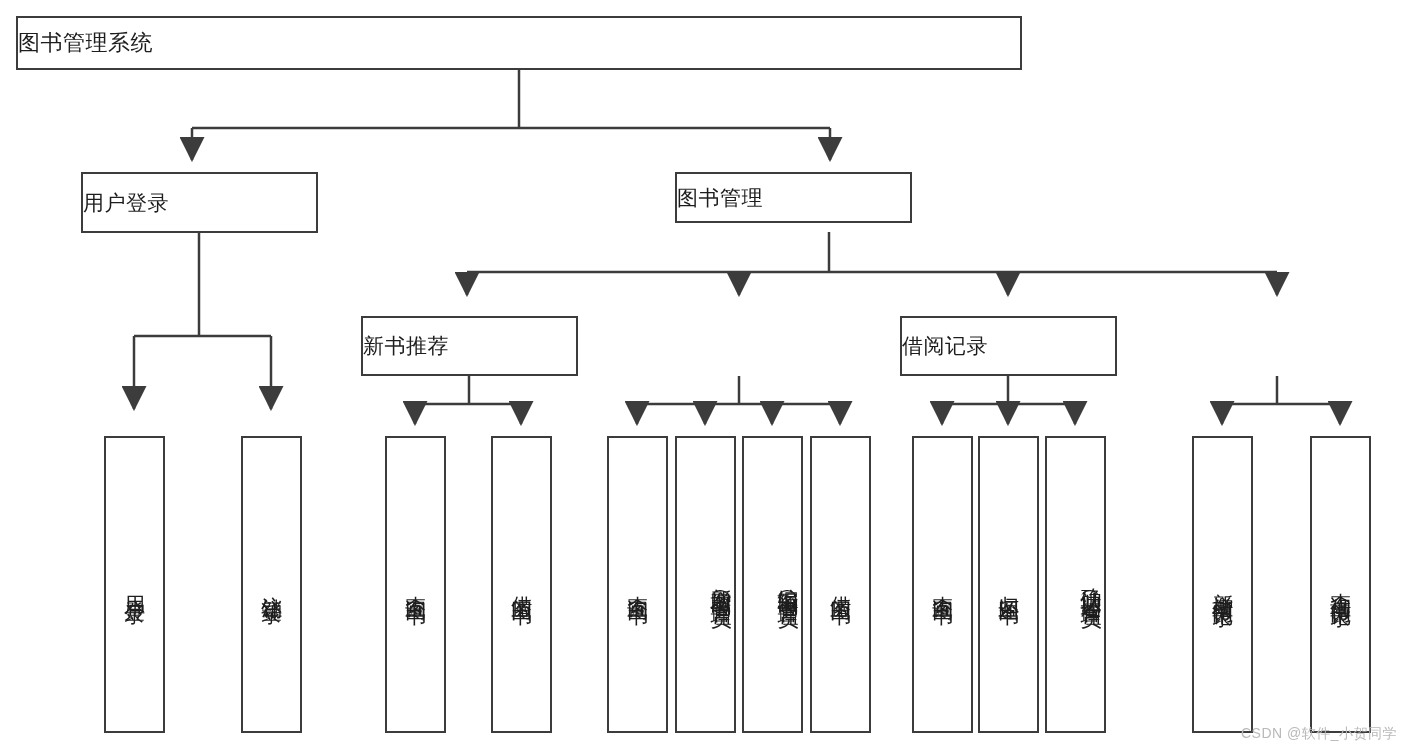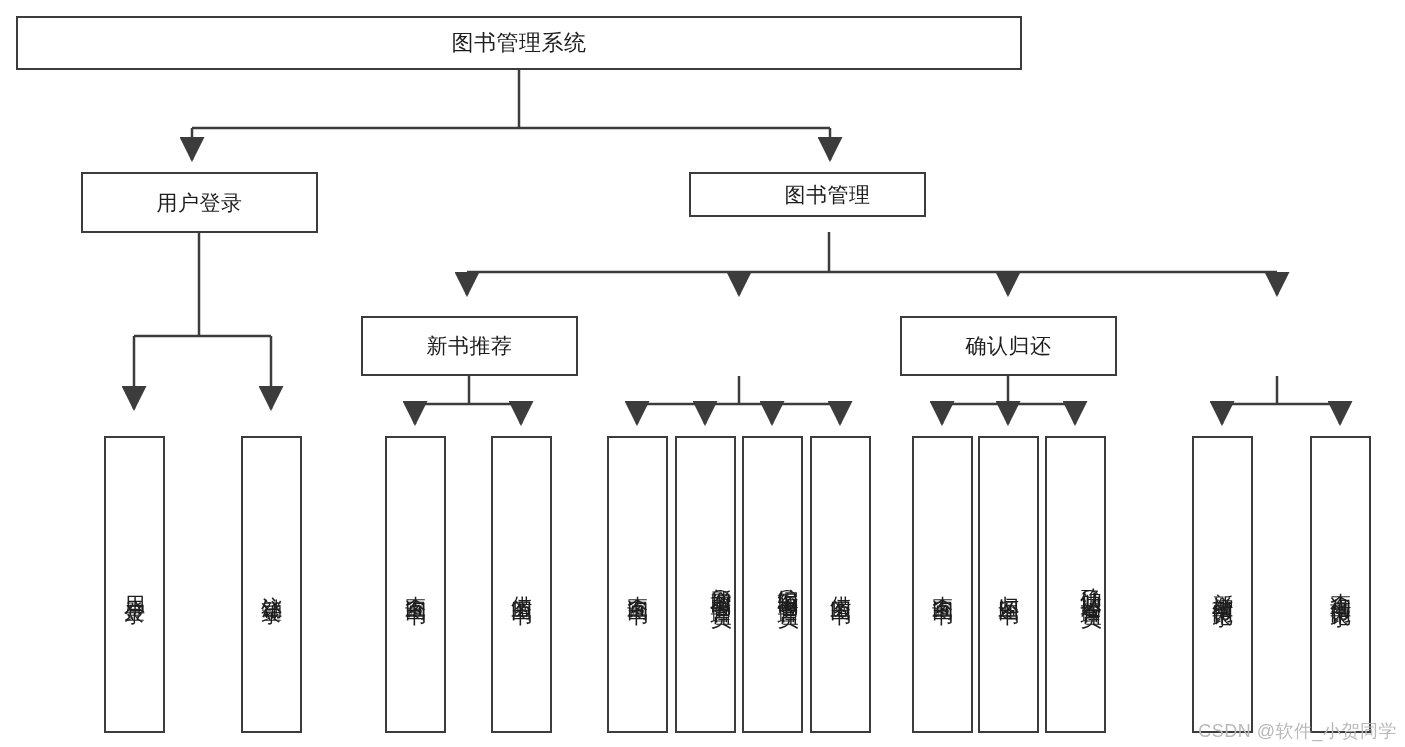--- a/index.html
+++ b/index.html
@@ -25,21 +25,20 @@
     height: 747px;
     pointer-events: none;
   }
   .node {
     position: absolute;
     box-sizing: border-box;
     border: 2px solid #3c3c3c;
     background: #ffffff;
     display: flex;
     align-items: center;
-    justify-content: center;
     color: #1d1d1d;
   }
   .node.h {
     font-size: 21px;
     line-height: 1.2;
     letter-spacing: 0.5px;
   }
   .node.root {
     font-size: 22px;
   }
@@ -58,21 +57,21 @@
     text-orientation: upright;
     white-space: nowrap;
   }
   .node.v.top .vtext {
     align-self: flex-start;
   }
   .watermark {
     position: absolute;
     right: 8px;
     bottom: 4px;
-    font-size: 18px;
+    font-size: 14px;
     color: #b9b9b9;
     letter-spacing: 0.5px;
     white-space: nowrap;
   }
 </style>
 </head>
 <body>
 
 <div id="stage">
 
@@ -133,31 +132,31 @@
   </svg>
 
   <div class="node h root" style="left:16px; top:16px; width:1006px; height:54px;">
     <span>图书管理系统</span>
   </div>
 
   <div class="node h" style="left:81px; top:172px; width:237px; height:61px;">
     <span>用户登录</span>
   </div>
 
-  <div class="node h" style="left:689px; top:172px; width:237px; height:45px;padding-left:40px;">
+  <div class="node h" style="left:675px; top:172px; width:237px; height:51px;">
     <span>图书管理</span>
   </div>
 
   <div class="node h" style="left:361px; top:316px; width:217px; height:60px;">
     <span>新书推荐</span>
   </div>
 
 
   <div class="node h" style="left:900px; top:316px; width:217px; height:60px;">
-    <span>确认归还</span>
+    <span>借阅记录</span>
   </div>
 
 
   <div class="node v" style="left:104px; top:436px; width:61px; height:297px;">
     <span class="vtext">用户登录</span>
   </div>
 
   <div class="node v" style="left:241px; top:436px; width:61px; height:297px;">
     <span class="vtext">注销登录</span>
   </div>

